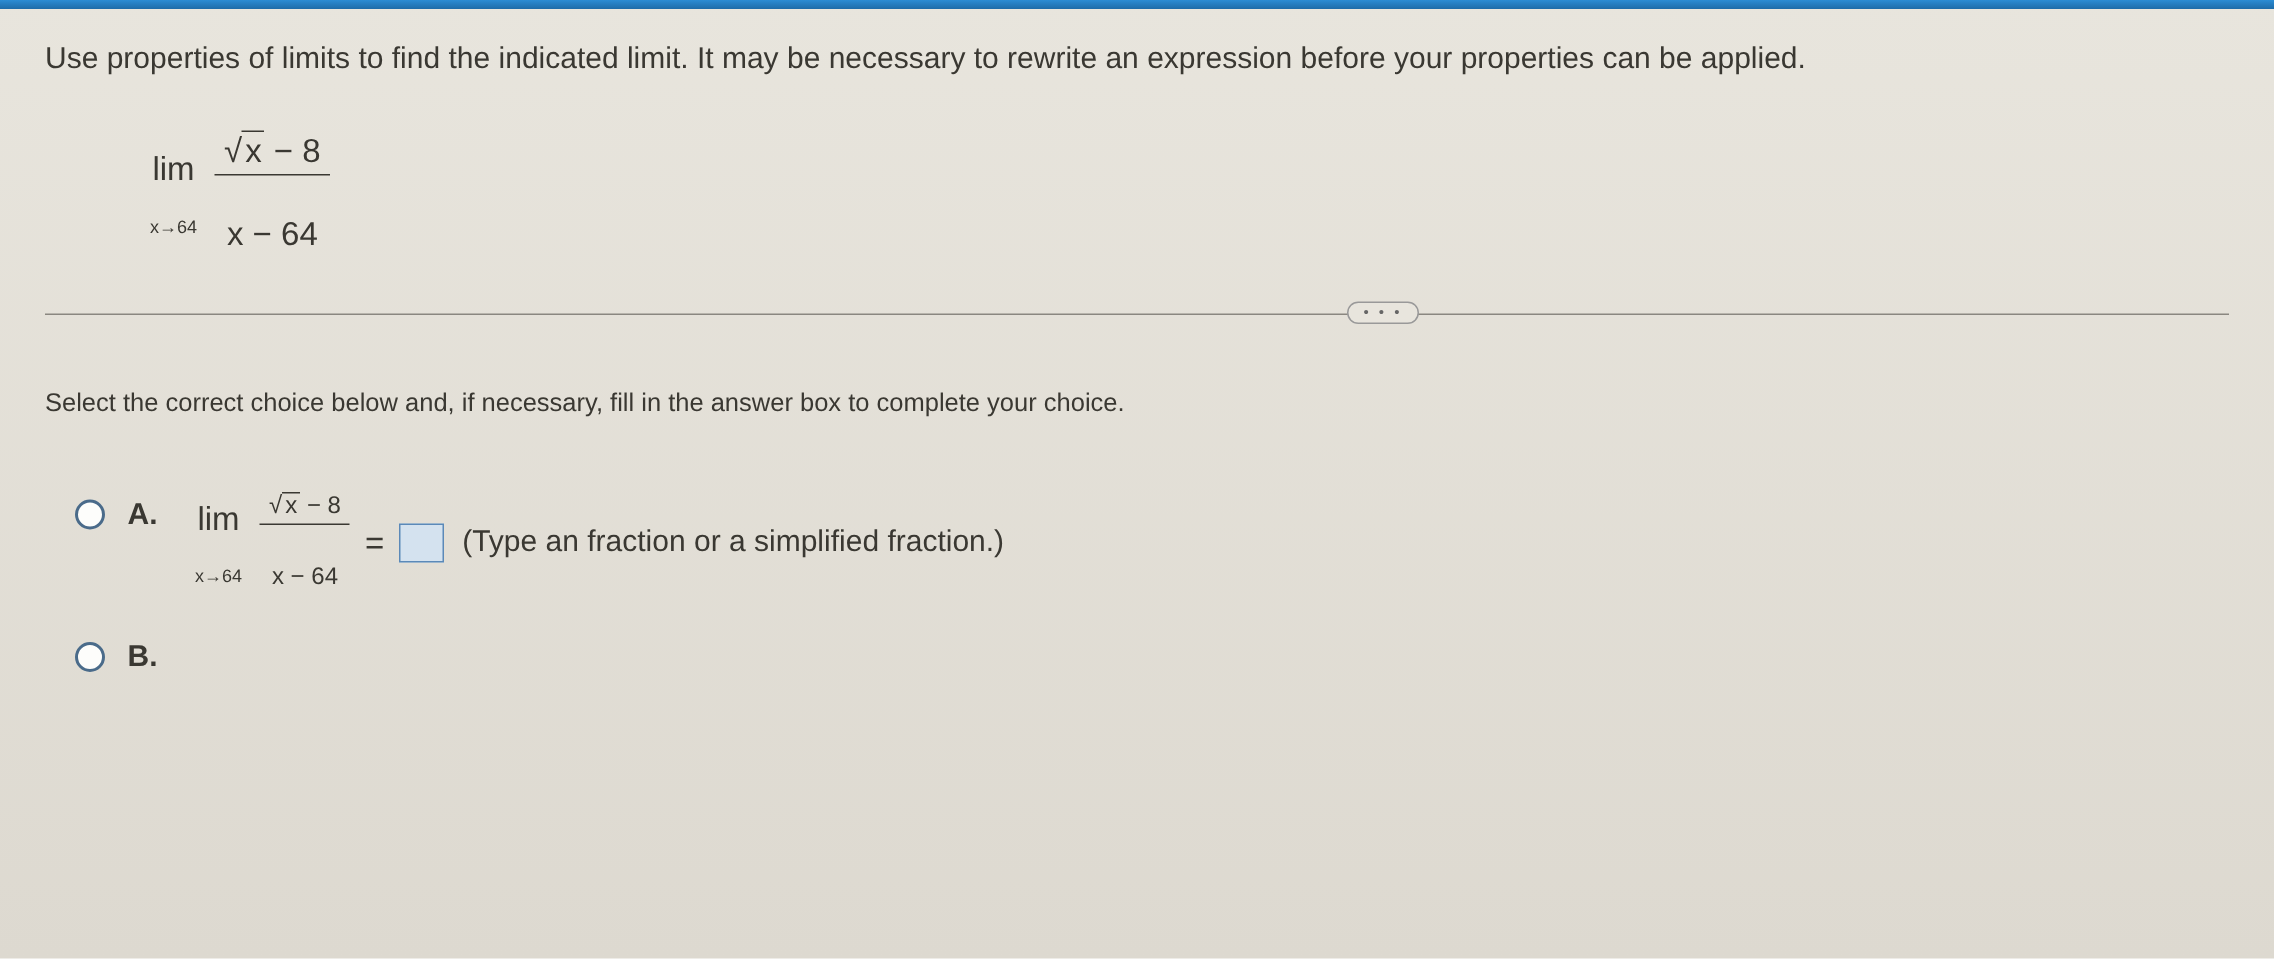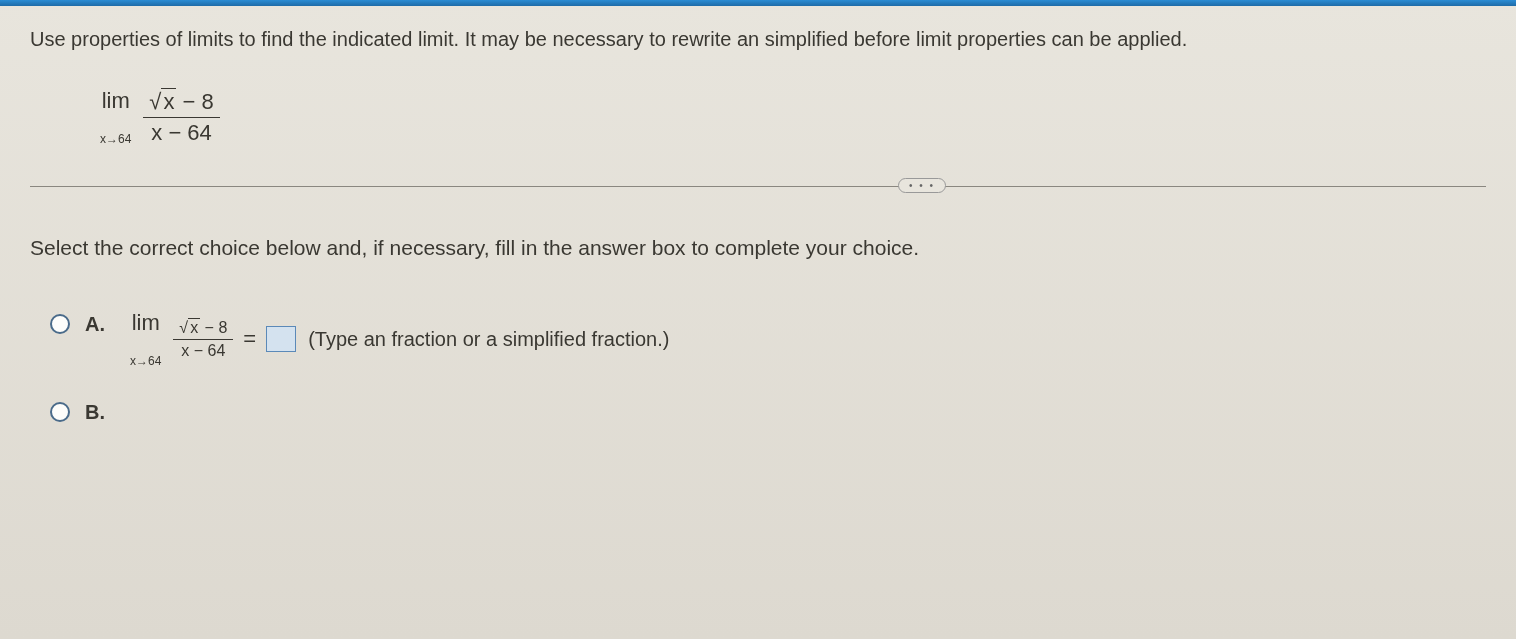--- a/index.html
+++ b/index.html
@@ -49,20 +49,21 @@
     }
     .lim-sub {
       font-size: 12px;
       margin-top: -2px;
     }
     .fraction {
       display: inline-flex;
       flex-direction: column;
       align-items: center;
       vertical-align: middle;
+      gap: 24px;
     }
     .numerator {
       padding: 0 6px 2px 6px;
       border-bottom: 1.5px solid #3a3832;
       white-space: nowrap;
     }
     .denominator {
       padding: 2px 6px 0 6px;
       white-space: nowrap;
     }
@@ -88,21 +89,21 @@
       top: 2px;
       background: #e8e5dd;
       border: 1px solid #999;
       border-radius: 10px;
       padding: 1px 10px;
       font-size: 10px;
       letter-spacing: 2px;
       color: #666;
     }
     .instruction-text {
-      font-size: 21px;
+      font-size: 17px;
       margin-top: 40px;
       margin-bottom: 50px;
     }
     .choice-row {
       display: flex;
       align-items: flex-start;
       margin-left: 20px;
       margin-bottom: 30px;
     }
     .radio-btn {
@@ -145,21 +146,21 @@
     .choice-b-text {
       font-size: 20px;
       margin-top: 3px;
     }
   </style>
 </head>
 <body>
 
 <div class="top-bar"></div>
 
-<div class="question-text">Use properties of limits to find the indicated limit. It may be necessary to rewrite an simplified before limit properties can be applied.</div>
+<div class="question-text">Use properties of limits to find the indicated limit. It may be necessary to rewrite an expression before your properties can be applied.</div>
 
 <div class="limit-expression">
   <span class="lim-block">
     <span class="lim-text">lim</span>
     <span class="lim-sub">x→64</span>
   </span>
   <span class="fraction">
     <span class="numerator">
       <span>√</span><span class="sqrt-bar">x</span><span> − 8</span>
     </span>

